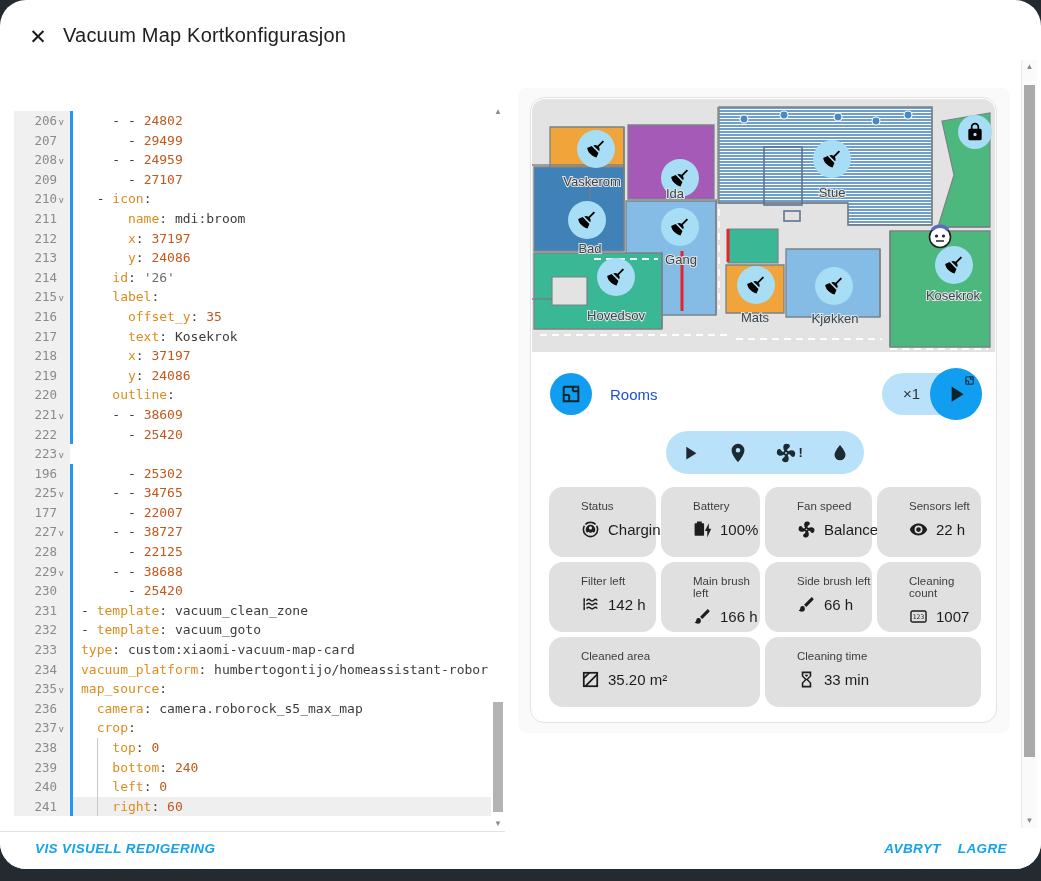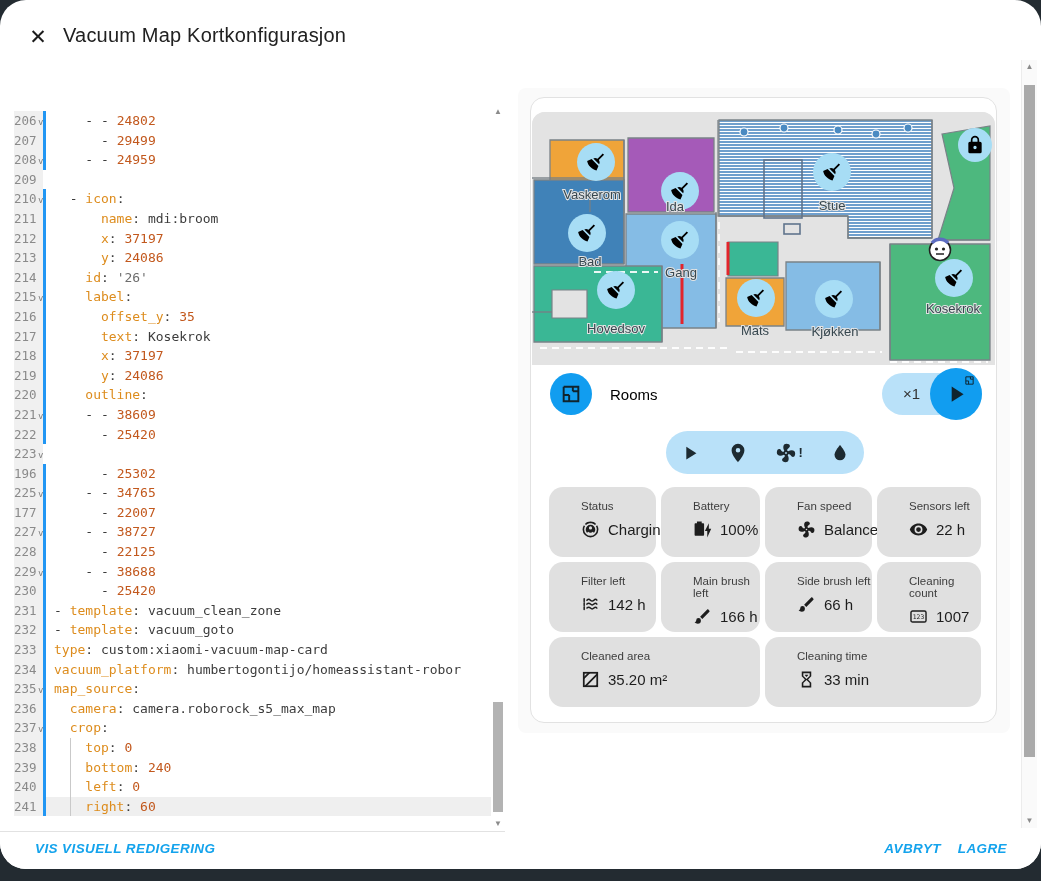--- a/index.html
+++ b/index.html
@@ -6,46 +6,46 @@
     font-family:"Liberation Sans",sans-serif;}
   .dialog{position:absolute;left:0;top:0;right:0;bottom:12px;background:#fff;border-radius:26px;overflow:hidden;}
   
   .hdr-close{position:absolute;left:24px;top:23px;width:28px;height:28px;border:none;background:none;
     font-size:21px;color:#1c1c1c;cursor:pointer;padding:0;line-height:28px;}
   .hdr-title{position:absolute;left:63px;top:24px;margin:0;font-size:20px;font-weight:400;color:#212121;letter-spacing:.2px;}
   
   .editor{position:absolute;left:14px;top:105px;width:491px;height:726px;background:#fff;}
   .lines{position:absolute;left:0;top:0;right:14px;bottom:0;overflow:hidden;padding-top:6px;}
   .cm-line{display:flex;height:19.6px;font:13px "DejaVu Sans Mono",monospace;white-space:pre;}
-  .gut{flex:none;width:29px;background:#f0f0f0;color:#8a8a8a;display:flex;justify-content:flex-end;font-size:12.5px;}
+  .gut{flex:none;width:56px;background:#f0f0f0;color:#8a8a8a;display:flex;justify-content:flex-end;font-size:12.5px;}
   .ln{padding-right:2px;line-height:19.6px;}
   .fold{width:11px;font-size:9px;color:#7a7a7a;font-family:"Liberation Sans",sans-serif;line-height:23px;}
   .code{flex:1;border-left:3px solid #2196f3;padding-left:8px;position:relative;line-height:19.6px;overflow:hidden;}
   .cm-line.active .code{background:#efefef;}
   .guide{position:absolute;left:24px;top:0;bottom:0;border-left:1px solid #c9c9c9;}
   .tok-t{color:#3c3c3c;} .tok-k{color:#dd8c1d;} .tok-v{color:#c2581d;} .tok-s{color:#6d6d6d;}
   
   .sb{position:absolute;background:#fafafa;}
   .sb .arr{position:absolute;left:0;width:100%;height:14px;color:#8b8b8b;font-size:8px;text-align:center;line-height:14px;cursor:pointer;}
   .sb .thumb{position:absolute;left:2px;right:2px;background:#aaa;cursor:pointer;}
   .ed-sb{right:0;top:0;width:14px;height:100%;background:#fff;}
   .ed-sb .thumb{top:597px;height:110px;background:#b3b3b3;}
   .win-sb{left:1021px;top:60px;width:15px;height:768px;border-left:1px solid #ececec;}
   .win-sb .thumb{top:25px;height:672px;}
   .arr.dn{bottom:0;top:auto;}
   .divider{position:absolute;left:0;top:831px;width:505px;height:1px;background:#e2e2e2;}
   
   .preview{position:absolute;left:518px;top:88px;width:492px;height:645px;background:#fafafa;border-radius:8px;}
   .card{position:absolute;left:12px;top:9px;width:465px;height:624px;background:#fff;border:1px solid #e2e2e2;border-radius:14px;}
-  .map{position:absolute;left:1px;top:14px;right:1px;height:253px;border-radius:13px 13px 0 0;overflow:hidden;background:#e3e3e3;}
+  .map{position:absolute;left:1px;top:1px;right:1px;height:253px;border-radius:13px 13px 0 0;overflow:hidden;background:#e3e3e3;}
   .map-label{font:13px "Liberation Sans",sans-serif;fill:#37474f;text-anchor:middle;paint-order:stroke;stroke:#e3e3e3;stroke-width:2px;}
   .round-btn{position:absolute;border:none;border-radius:50%;background:#119df0;color:#10242e;cursor:pointer;
     display:flex;align-items:center;justify-content:center;padding:0;}
   .rooms-btn{left:19px;top:275px;width:42px;height:42px;}
-  .rooms-label{position:absolute;left:79px;top:288px;font-size:15px;color:#000000;}
+  .rooms-label{position:absolute;left:79px;top:288px;font-size:15px;color:#1d4ed8;}
   .repeat-pill{position:absolute;left:351px;top:275px;width:100px;height:42px;border-radius:21px;background:#b9e1f9;cursor:pointer;}
   .repeat-txt{position:absolute;left:21px;top:12px;font-size:15px;color:#333;}
   .start-btn{left:399px;top:270px;width:52px;height:52px;}
   .mini-fp{position:absolute;right:7px;top:7px;}
   .actions{position:absolute;left:135px;top:333px;width:198px;height:43px;border-radius:22px;background:#b9e1f9;
     display:flex;align-items:center;justify-content:space-around;}
   .act-btn{border:none;background:none;color:#1d2a31;cursor:pointer;display:flex;align-items:center;padding:0;}
   .act-badge{font-size:13px;font-weight:700;margin-left:1px;}
   .tiles{position:absolute;left:18px;top:389px;width:432px;display:grid;grid-template-columns:107px 99px 107px 104px;gap:5px;}
   .tile{height:70px;background:#e0e0e0;border-radius:14px;padding:13px 0 0 32px;box-sizing:border-box;cursor:pointer;}
@@ -131,21 +131,21 @@
 <div class="dialog">
 
   <button class="hdr-close"><span>✕</span></button>
   <h1 class="hdr-title">Vacuum Map Kortkonfigurasjon</h1>
 
   <div class="editor">
     <div class="lines">
         <div class="cm-line"><span class="gut"><span class="ln">206</span><span class="fold">v</span></span><span class="code"><span class="tok-t">    - - </span><span class="tok-v">24802</span></span></div>
         <div class="cm-line"><span class="gut"><span class="ln">207</span><span class="fold"></span></span><span class="code"><span class="tok-t">      - </span><span class="tok-v">29499</span></span></div>
         <div class="cm-line"><span class="gut"><span class="ln">208</span><span class="fold">v</span></span><span class="code"><span class="tok-t">    - - </span><span class="tok-v">24959</span></span></div>
-        <div class="cm-line"><span class="gut"><span class="ln">209</span><span class="fold"></span></span></div>
+        <div class="cm-line"><span class="gut"><span class="ln">209</span><span class="fold"></span></span><span class="code"><span class="tok-t">      - </span><span class="tok-v">27107</span></span></div>
         <div class="cm-line"><span class="gut"><span class="ln">210</span><span class="fold">v</span></span><span class="code"><span class="tok-t">  - </span><span class="tok-k">icon</span><span class="tok-t">:</span></span></div>
         <div class="cm-line"><span class="gut"><span class="ln">211</span><span class="fold"></span></span><span class="code"><span class="tok-t">      </span><span class="tok-k">name</span><span class="tok-t">: mdi:broom</span></span></div>
         <div class="cm-line"><span class="gut"><span class="ln">212</span><span class="fold"></span></span><span class="code"><span class="tok-t">      </span><span class="tok-k">x</span><span class="tok-t">: </span><span class="tok-v">37197</span></span></div>
         <div class="cm-line"><span class="gut"><span class="ln">213</span><span class="fold"></span></span><span class="code"><span class="tok-t">      </span><span class="tok-k">y</span><span class="tok-t">: </span><span class="tok-v">24086</span></span></div>
         <div class="cm-line"><span class="gut"><span class="ln">214</span><span class="fold"></span></span><span class="code"><span class="tok-t">    </span><span class="tok-k">id</span><span class="tok-t">: </span><span class="tok-s">'26'</span></span></div>
         <div class="cm-line"><span class="gut"><span class="ln">215</span><span class="fold">v</span></span><span class="code"><span class="tok-t">    </span><span class="tok-k">label</span><span class="tok-t">:</span></span></div>
         <div class="cm-line"><span class="gut"><span class="ln">216</span><span class="fold"></span></span><span class="code"><span class="tok-t">      </span><span class="tok-k">offset_y</span><span class="tok-t">: </span><span class="tok-v">35</span></span></div>
         <div class="cm-line"><span class="gut"><span class="ln">217</span><span class="fold"></span></span><span class="code"><span class="tok-t">      </span><span class="tok-k">text</span><span class="tok-t">: Kosekrok</span></span></div>
         <div class="cm-line"><span class="gut"><span class="ln">218</span><span class="fold"></span></span><span class="code"><span class="tok-t">      </span><span class="tok-k">x</span><span class="tok-t">: </span><span class="tok-v">37197</span></span></div>
         <div class="cm-line"><span class="gut"><span class="ln">219</span><span class="fold"></span></span><span class="code"><span class="tok-t">      </span><span class="tok-k">y</span><span class="tok-t">: </span><span class="tok-v">24086</span></span></div>

